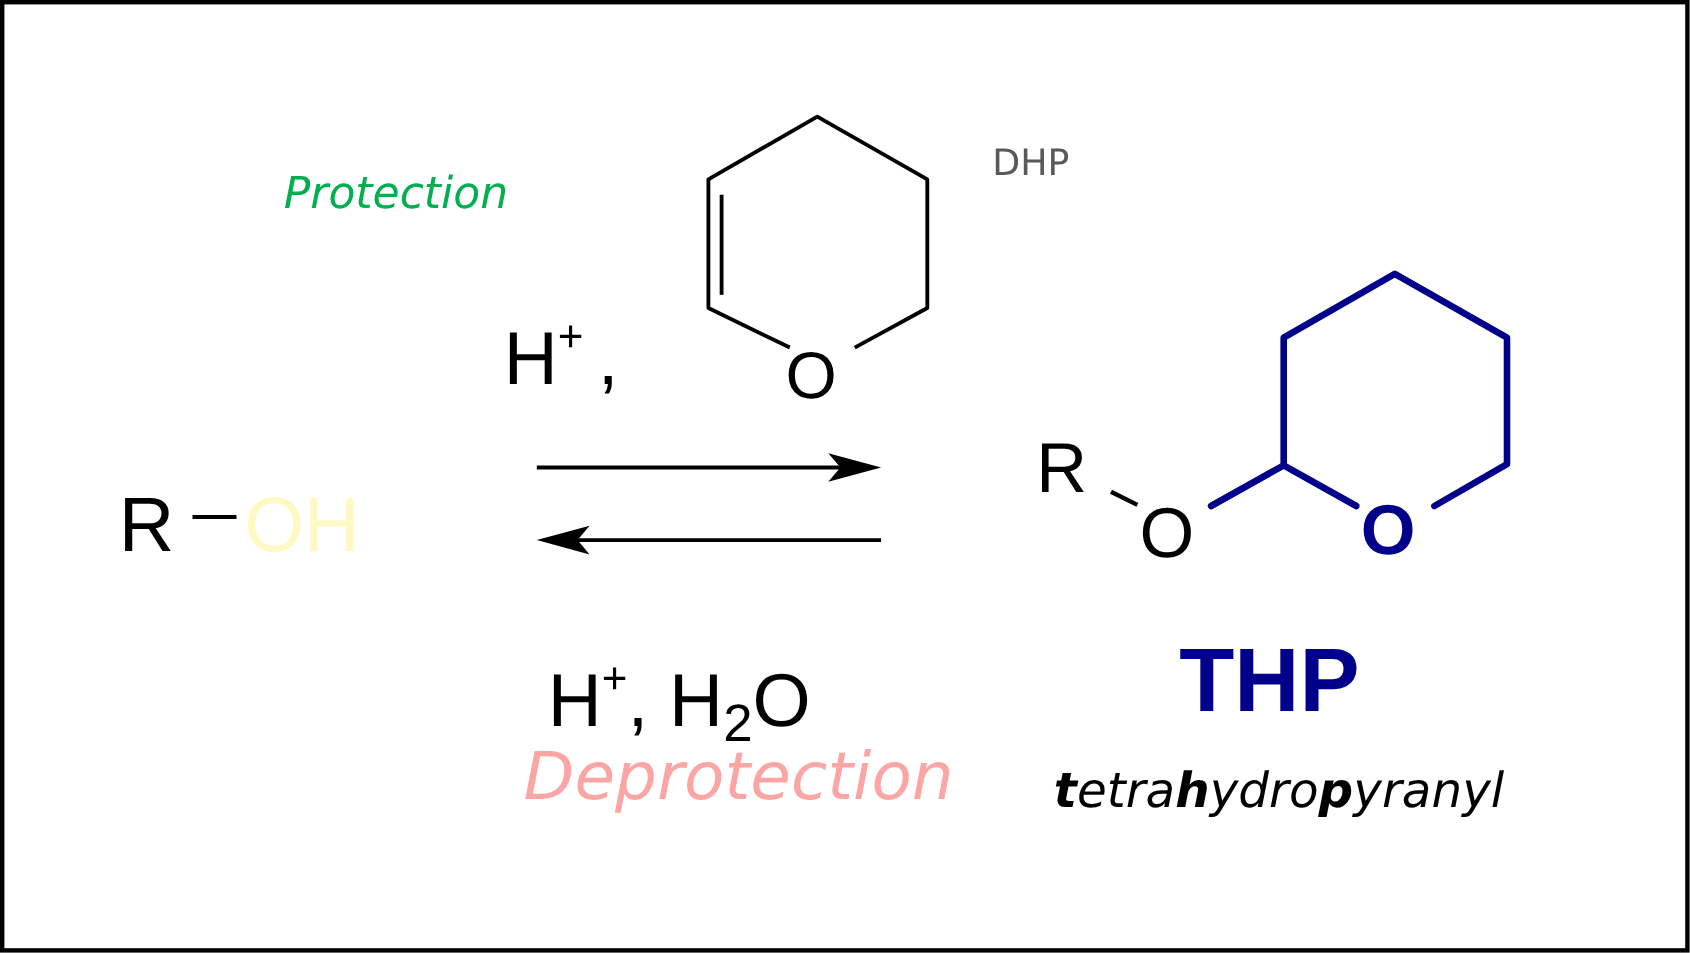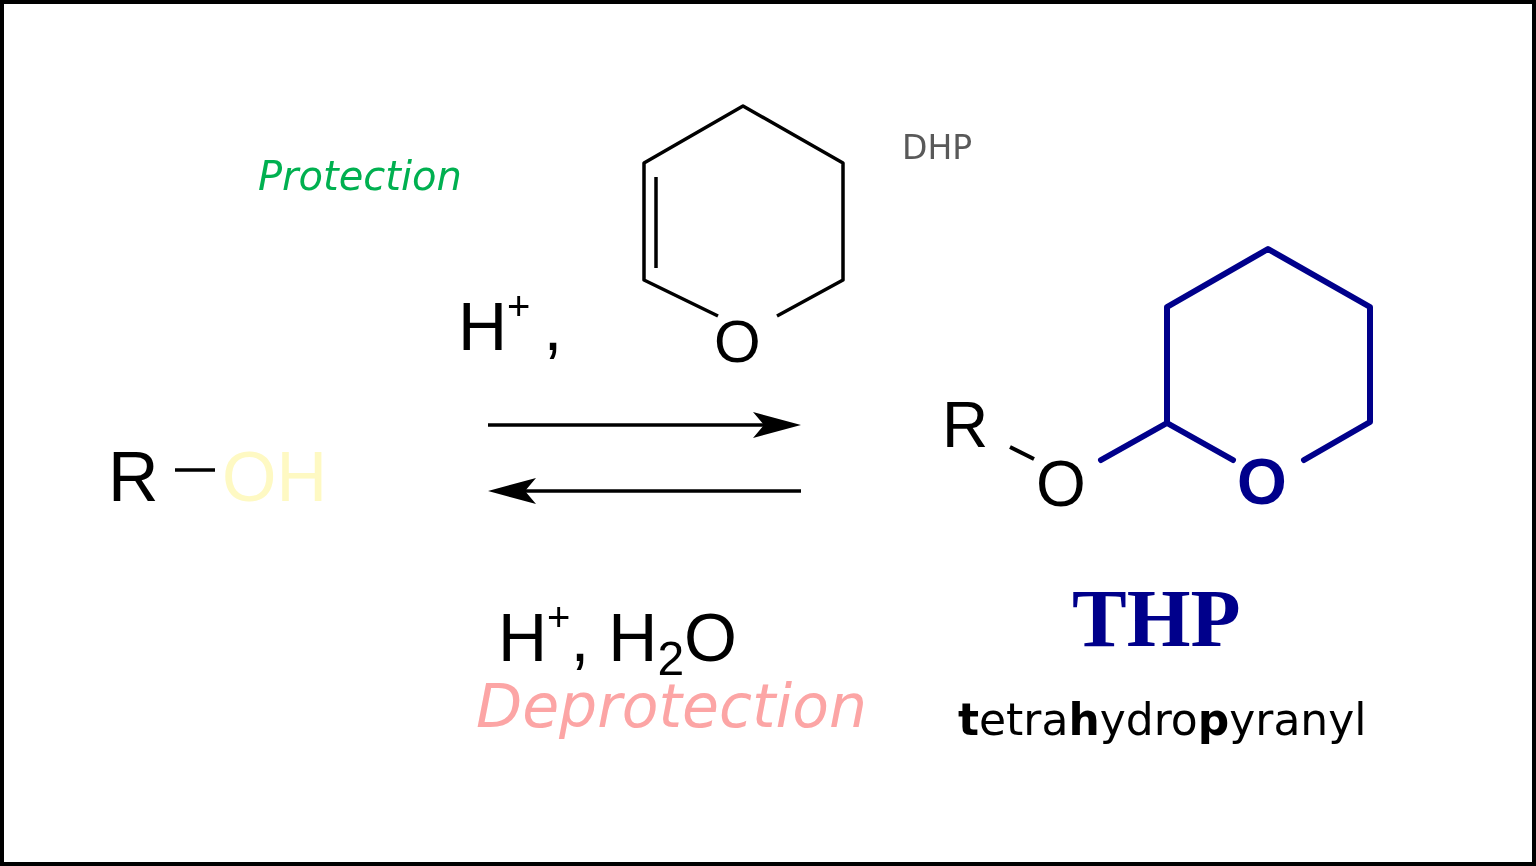--- a/index.html
+++ b/index.html
@@ -60,17 +60,17 @@
   <span>H</span><sup style="font-size:40px; vertical-align:top; position:relative; top:-6px;">+</sup><span>,</span>
   <span>H</span><sub style="font-size:48px; vertical-align:baseline; position:relative; top:14px;">2</sub><span>O</span>
 </div>
 
 <div class="txt dsans" style="left:476px; top:676px; font-size:60px; font-style:italic; color:#fca5a5;">Deprotection</div>
 
 <div class="txt sans" style="left:942px; top:393px; font-size:64px; color:#000;">R</div>
 <div class="txt sans" style="left:1036px; top:452px; font-size:64px; color:#000;">O</div>
 <div class="txt sans" style="left:1237px; top:450px; font-size:64px; font-weight:bold; color:#00008b;">O</div>
 
-<div class="txt sans" style="left:1072px; top:578px; font-size:82px; font-weight:bold; color:#00008b;font-family:Liberation Serif, serif;">THP</div>
+<div class="txt sans" style="left:1072px; top:578px; font-size:82px; font-weight:bold; color:#00008b;">THP</div>
 
-<div class="txt dsans" style="left:958px; top:698px; font-size:44px; color:#000;">
+<div class="txt dsans" style="left:958px; top:698px; font-size:44px; font-style:italic; color:#000;">
   <b>t</b><span>etra</span><b>h</b><span>ydro</span><b>p</b><span>yranyl</span>
 </div>
 
 </body></html>

